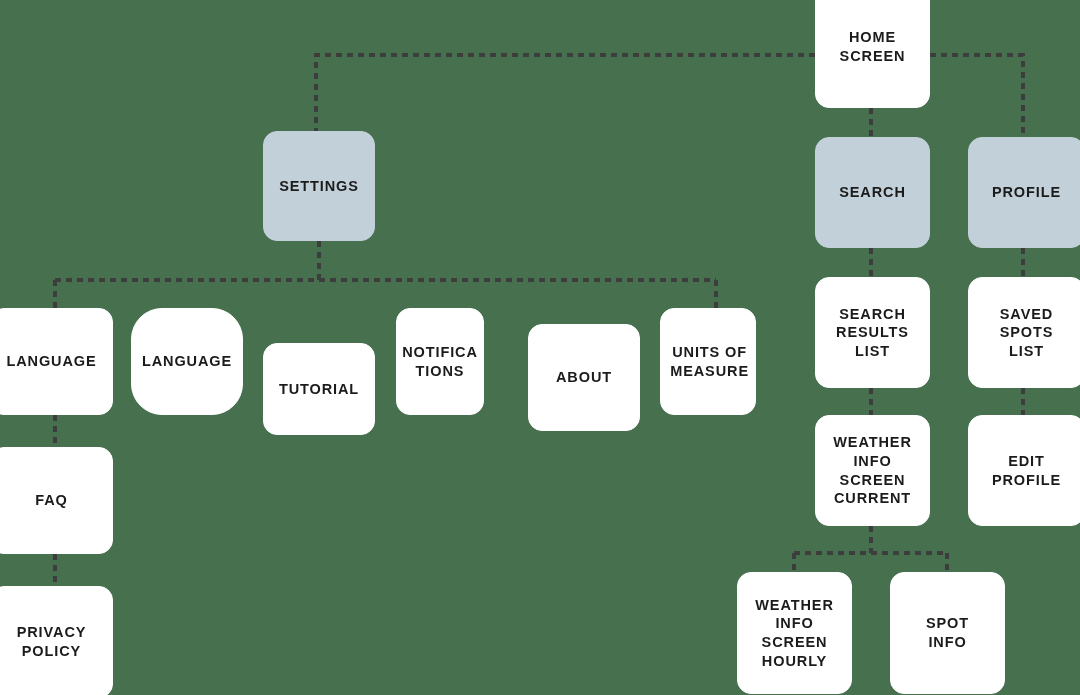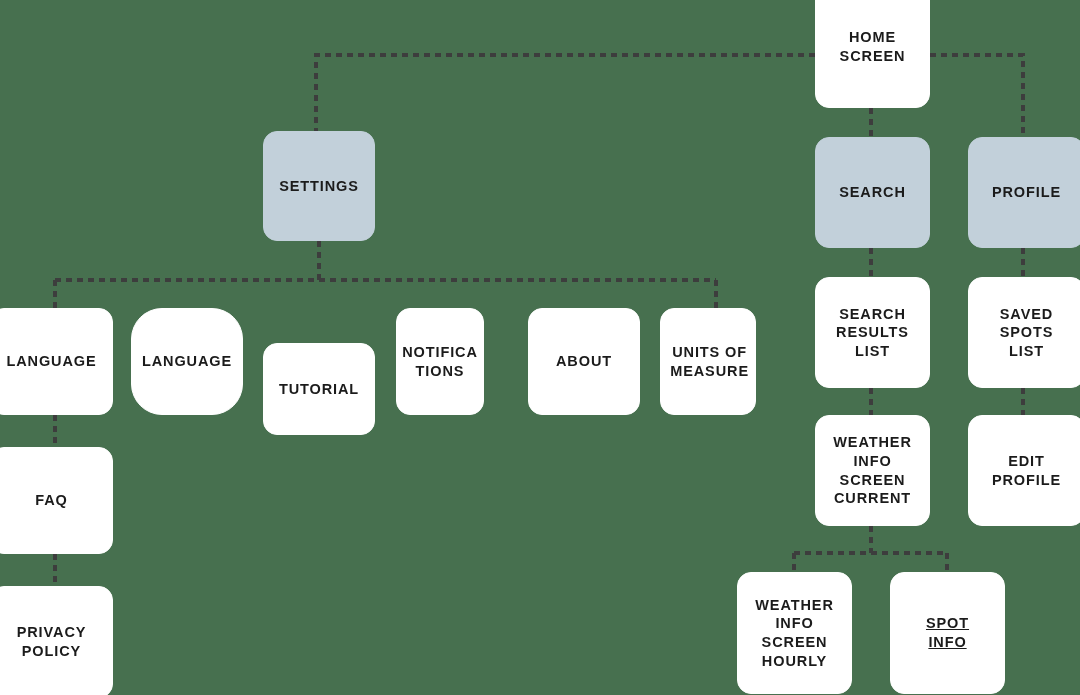--- a/index.html
+++ b/index.html
@@ -88,21 +88,21 @@
       <div class="node" style="left: 131px; top: 308px; width: 112px; height: 107px; border-radius: 31px;">
         <span class="label">LANGUAGE</span>
       </div>
       <div class="node" style="left: 263px; top: 308px; width: 112px; height: 92px; margin-top: 35px;">
         <span class="label">TUTORIAL</span>
       </div>
       <div class="node" style="left: 396px; top: 308px; width: 88px; height: 107px;">
         <span class="label">NOTIFICA
 TIONS</span>
       </div>
-      <div class="node" style="left: 528px; top: 308px; width: 112px; height: 107px;">
+      <div class="node" style="left: 528px; top: 324px; width: 112px; height: 107px;">
         <span class="label">ABOUT</span>
       </div>
       <div class="node" style="left: 660px; top: 308px; width: 96px; height: 107px; justify-content: flex-end;">
         <span class="label">UNITS OF
 MEASURE</span>
       </div>
       <div class="node" style="left: 815px; top: 277px; width: 115px; height: 111px;">
         <span class="label">SEARCH
 RESULTS
 LIST</span>
@@ -128,18 +128,18 @@
       <div class="node" style="left: -10px; top: 586px; width: 123px; height: 112px;">
         <span class="label">PRIVACY
 POLICY</span>
       </div>
       <div class="node" style="left: 737px; top: 572px; width: 115px; height: 122px;">
         <span class="label">WEATHER
 INFO
 SCREEN
 HOURLY</span>
       </div>
-      <div class="node" style="left: 890px; top: 572px; width: 115px; height: 122px; text-decoration: underline;">
+      <div class="node" style="left: 890px; top: 572px; width: 115px; height: 122px;">
         <span class="label">SPOT
 INFO</span>
       </div>
     </div>
 </div>
 
 </body></html>

